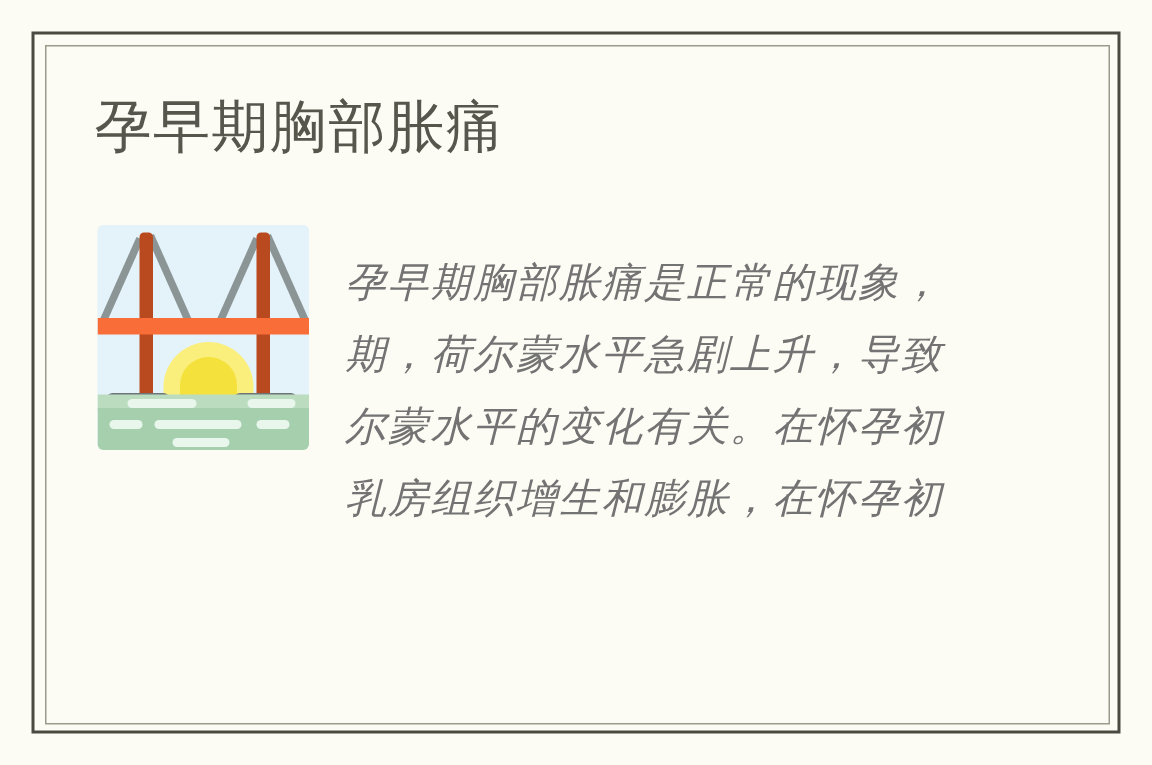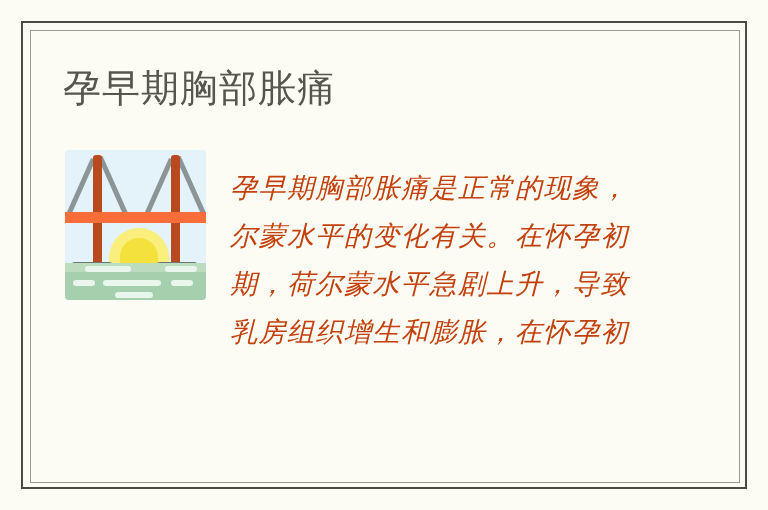--- a/index.html
+++ b/index.html
@@ -52,21 +52,21 @@
   }
 
   .doc-title {
     position: absolute;
     left: 63px;
     top: 66px;
     font-size: 38px;
     line-height: 44px;
     letter-spacing: 1px;
     color: #57564c;
-    font-family: Liberation Serif, serif;
+    font-family: Liberation Mono, monospace;
     font-weight: 400;
     white-space: nowrap;
   }
 
   
   .thumb {
     position: absolute;
     left: 65px;
     top: 150px;
     width: 141px;
@@ -152,21 +152,21 @@
   
   .body-text {
     position: absolute;
     left: 230px;
     top: 164px;
     width: 420px;
     font-family: "Liberation Serif", "DejaVu Serif", serif;
     font-size: 27px;
     line-height: 48px;
     letter-spacing: 1.5px;
-    color: #c2410c;
+    color: #737373;
     font-style: italic;
   }
   .body-line {
     white-space: nowrap;
     display: block;
   }
 </style>
 </head>
 <body>
 
@@ -204,19 +204,19 @@
       <div class="wave" style="left:20px; top:116px; width:46px;"></div>
       <div class="wave" style="left:100px; top:116px; width:32px;"></div>
       <div class="wave" style="left:8px; top:130px; width:22px;"></div>
       <div class="wave" style="left:38px; top:130px; width:58px;"></div>
       <div class="wave" style="left:106px; top:130px; width:22px;"></div>
       <div class="wave" style="left:50px; top:142px; width:38px;"></div>
     </div>
 
     <div class="body-text">
       <span class="body-line">孕早期胸部胀痛是正常的现象，</span>
+      <span class="body-line">期，荷尔蒙水平急剧上升，导致</span>
       <span class="body-line">尔蒙水平的变化有关。在怀孕初</span>
-      <span class="body-line">期，荷尔蒙水平急剧上升，导致</span>
       <span class="body-line">乳房组织增生和膨胀，在怀孕初</span>
     </div>
 
   </div>
 </div>
 
 </body></html>

